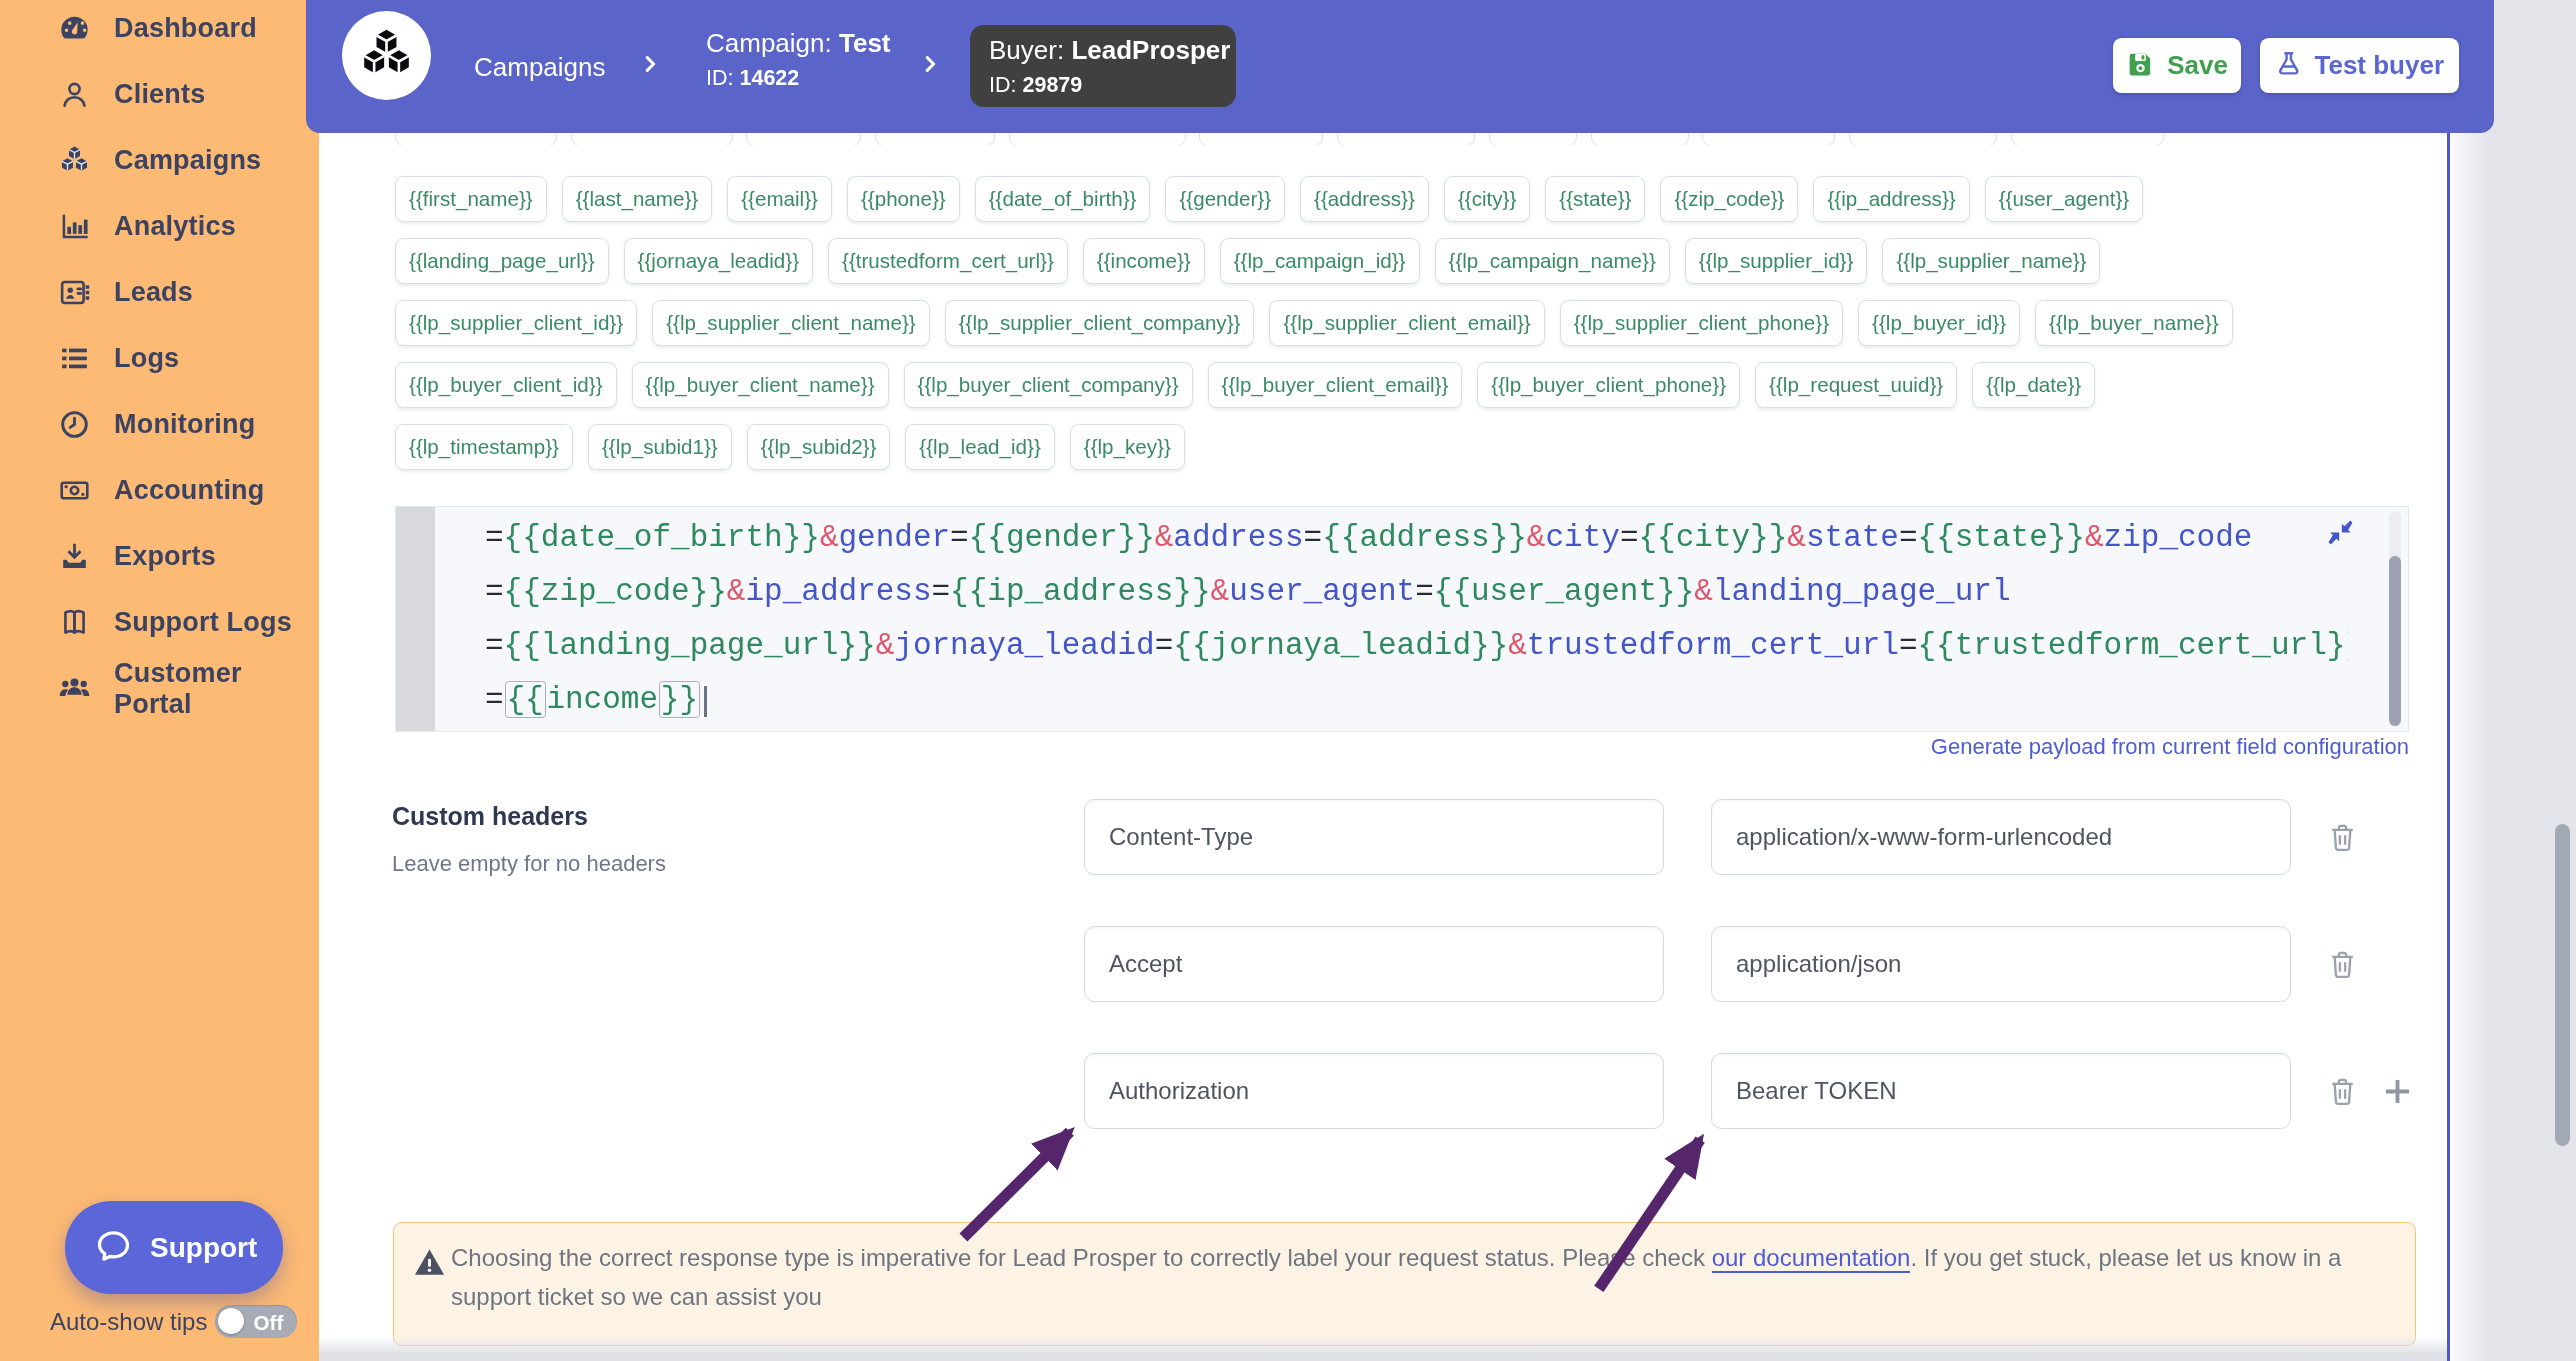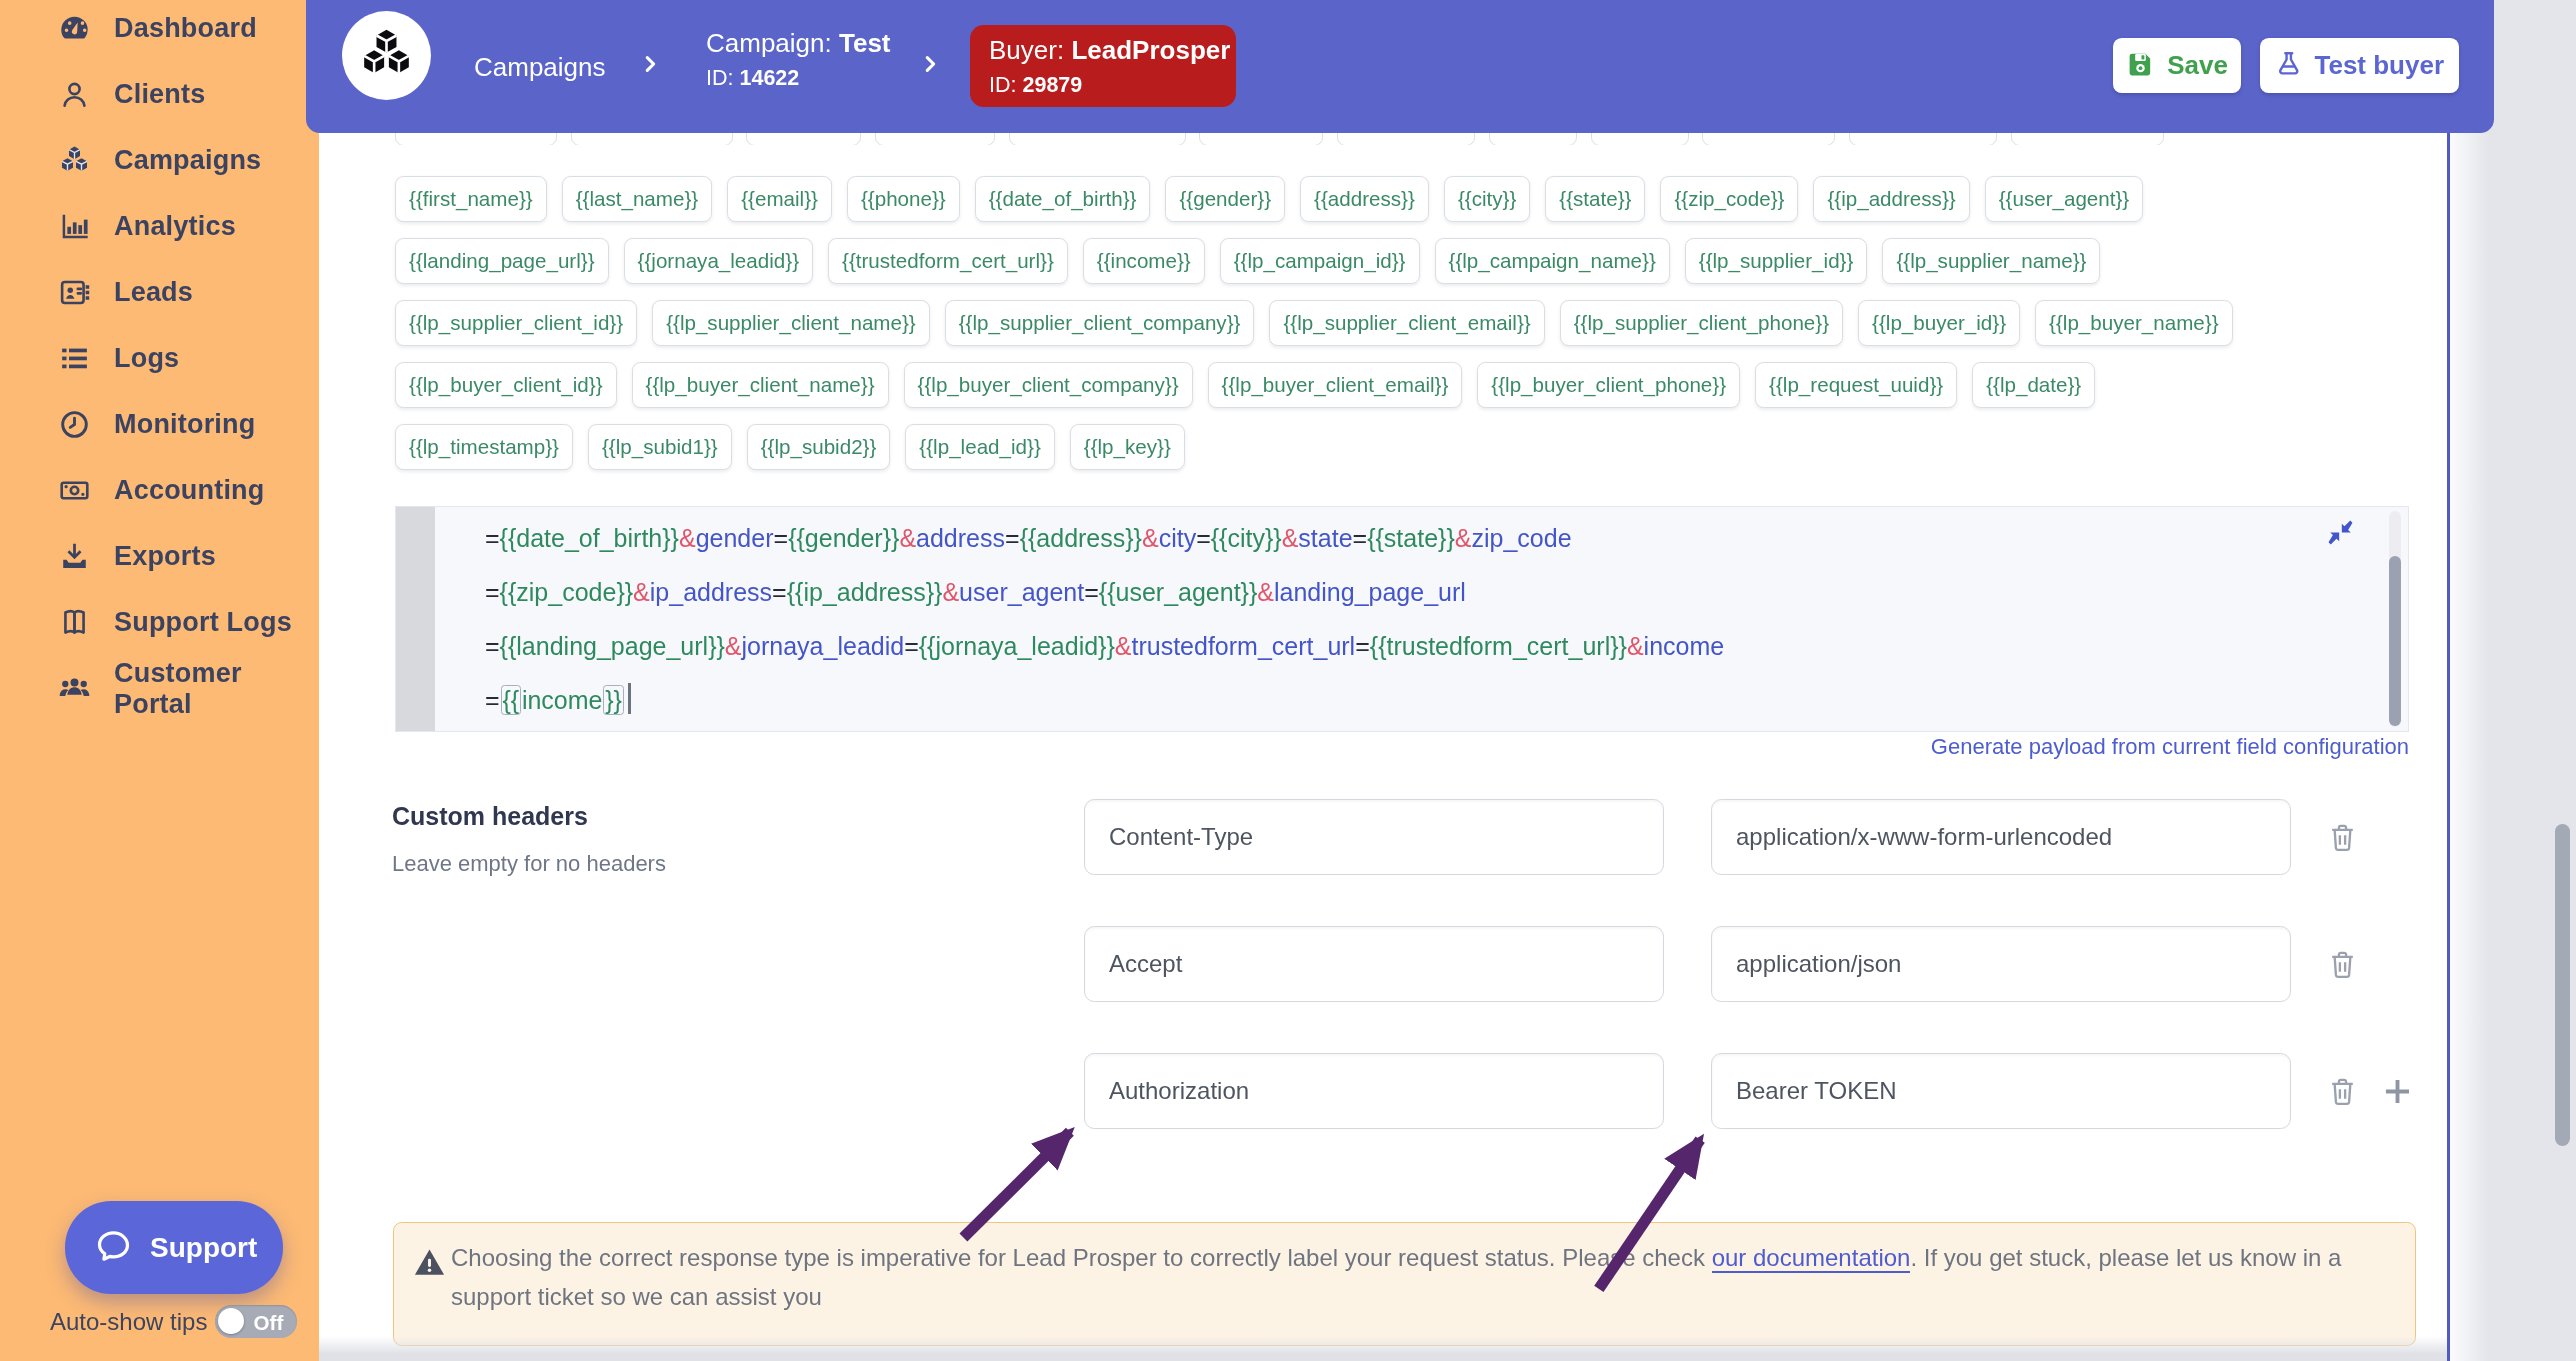--- a/index.html
+++ b/index.html
@@ -30,21 +30,21 @@
   #header{position:absolute;left:306px;top:0;width:2188px;height:133px;background:#5a64c9;
        border-radius:0 0 13.7px 13.7px;z-index:10;}
   #logo-badge{position:absolute;left:36px;top:11px;width:89px;height:89px;border-radius:50%;background:#fff;
        display:flex;align-items:center;justify-content:center;}
   #logo-badge svg{width:57px;height:57px;color:#0c0c10;}
   .crumb-root{position:absolute;left:168px;top:52px;color:#fff;font-size:26px;font-weight:500;cursor:pointer;}
   .crumb-chev{position:absolute;top:53px;width:22px;height:22px;}
   .crumb-chev svg{width:22px;height:22px;}
   #chev1{left:333px;} #chev2{left:613px;}
   #crumb-campaign{position:absolute;left:400px;top:28px;color:#fff;cursor:pointer;}
-  #crumb-buyer{position:absolute;left:664px;top:25px;width:266px;height:82px;background:#b91c1c;border-radius:13.7px;
+  #crumb-buyer{position:absolute;left:664px;top:25px;width:266px;height:82px;background:#404040;border-radius:13.7px;
        color:#fff;box-sizing:border-box;padding:10.3px 0 0 19px;cursor:pointer;}
   .crumb-l1{font-size:26px;} .crumb-l1 b{font-weight:700;}
   .crumb-l2{font-size:21.5px;margin-top:6.9px;} .crumb-l2 b{font-weight:700;}
   .hdr-btn{position:absolute;top:38px;height:55px;border:none;background:#fff;border-radius:8.6px;cursor:pointer;
        display:flex;align-items:center;justify-content:center;gap:12px;font-family:inherit;
        box-shadow:0 1.7px 3.4px rgba(30,35,90,.25);}
   #save-btn{left:1807px;width:128px;color:#3fa14e;}
   #save-btn svg{width:29px;height:29px;}
   #test-btn{left:1954px;width:199px;color:#5b66d2;}
   #test-btn svg{width:27.5px;height:27.5px;}
@@ -68,21 +68,21 @@
   .tag-row{display:flex;gap:15px;margin-bottom:16px;}
   .tag{display:inline-flex;align-items:center;height:46px;padding:0 13px;box-sizing:border-box;background:#fff;
        border:0.9px solid #d9dde4;border-radius:8.6px;box-shadow:0 1.7px 3.4px rgba(16,24,40,.08);
        color:#3a8a66;font-size:20.6px;white-space:nowrap;cursor:pointer;}
 
   
   #editor{position:absolute;left:395px;top:506px;width:2014px;height:226px;background:#f7f8fc;
        border:0.9px solid #e4e7f0;box-sizing:border-box;z-index:2;cursor:text;}
   #gutter{position:absolute;left:0;top:0;width:39px;height:100%;background:#d8d9dd;}
   #code{position:absolute;left:39px;top:4.3px;right:60px;bottom:0;padding-left:50px;overflow:hidden;}
-  .code-line{font-family:Liberation Sans, sans-serif;font-size:25px;line-height:54px;white-space:pre;}
+  .code-line{font-family:Liberation Mono, monospace;font-size:31px;line-height:54px;white-space:pre;}
   .tk-p{color:#262b36;} .tk-a{color:#e0566a;} .tk-k{color:#4355c8;} .tk-v{color:#2e8a5e;}
   .tk-b{color:#2e8a5e;border:1.7px solid #a9aec0;border-radius:3.4px;padding:0 0.9px;margin:0 0.9px;}
   .tk-c{display:inline-block;width:2.6px;height:31px;background:#6b7280;vertical-align:text-bottom;margin-left:3.4px;}
   #collapse-btn{position:absolute;right:53px;top:11px;width:29px;height:29px;border:none;background:none;
        padding:0;cursor:pointer;color:#4156cc;}
   #collapse-btn svg{width:29px;height:29px;}
   #ed-track{position:absolute;right:6.9px;top:4.3px;width:12px;height:216px;border-radius:6px;background:#ececf1;}
   #ed-thumb{position:absolute;right:6.9px;top:49px;width:12px;height:170px;border-radius:6px;background:#9ba1b0;cursor:grab;}
   #gen-link{position:absolute;left:395px;top:734px;width:2014px;text-align:right;font-size:22px;color:#4d5cd0;
        cursor:pointer;z-index:2;}

